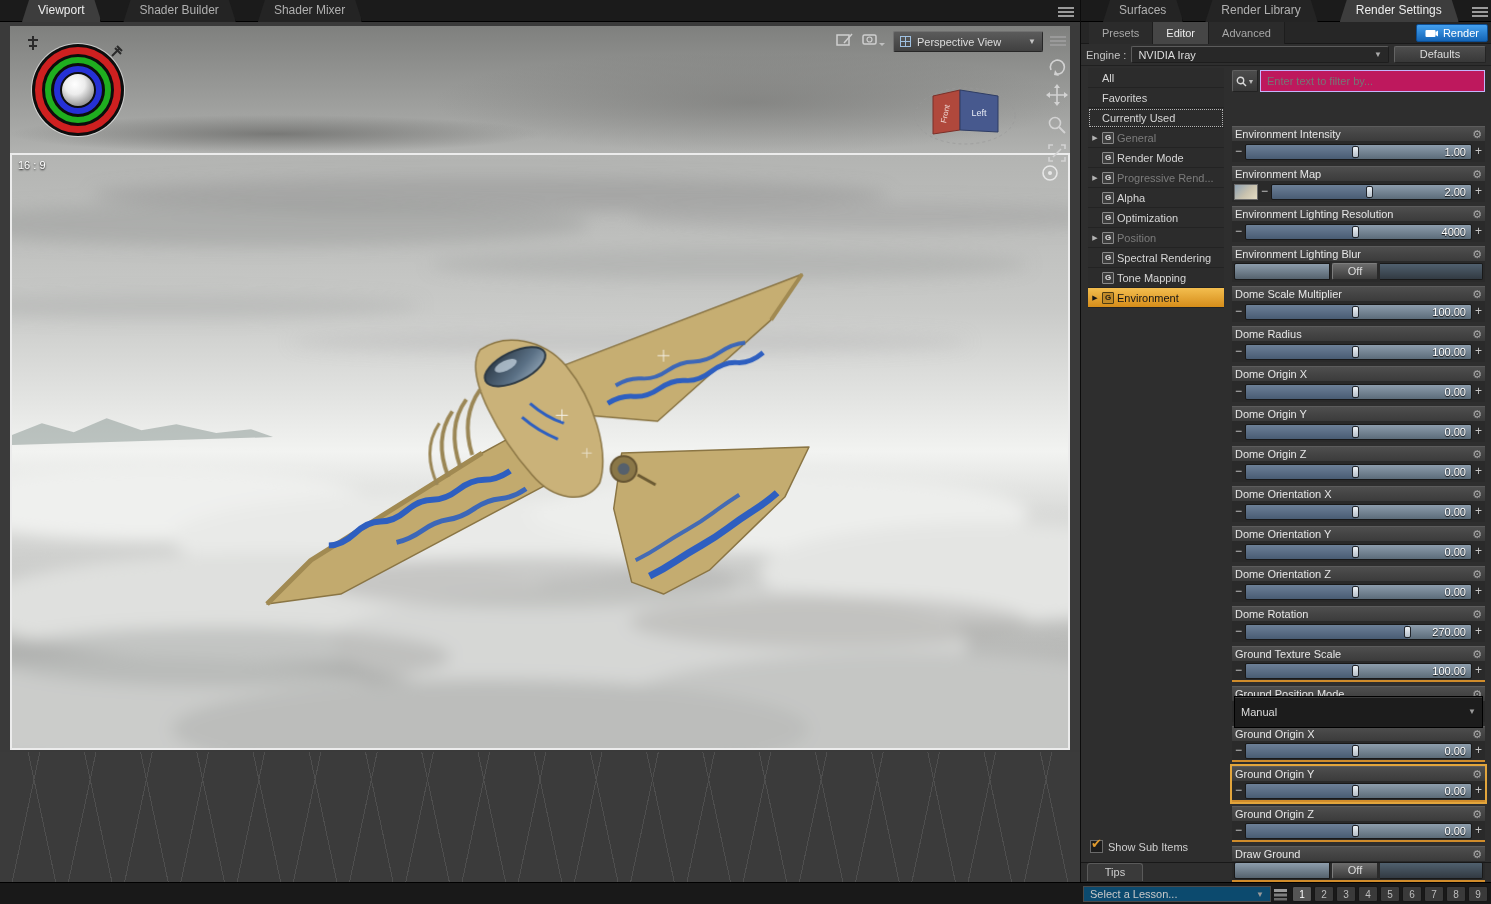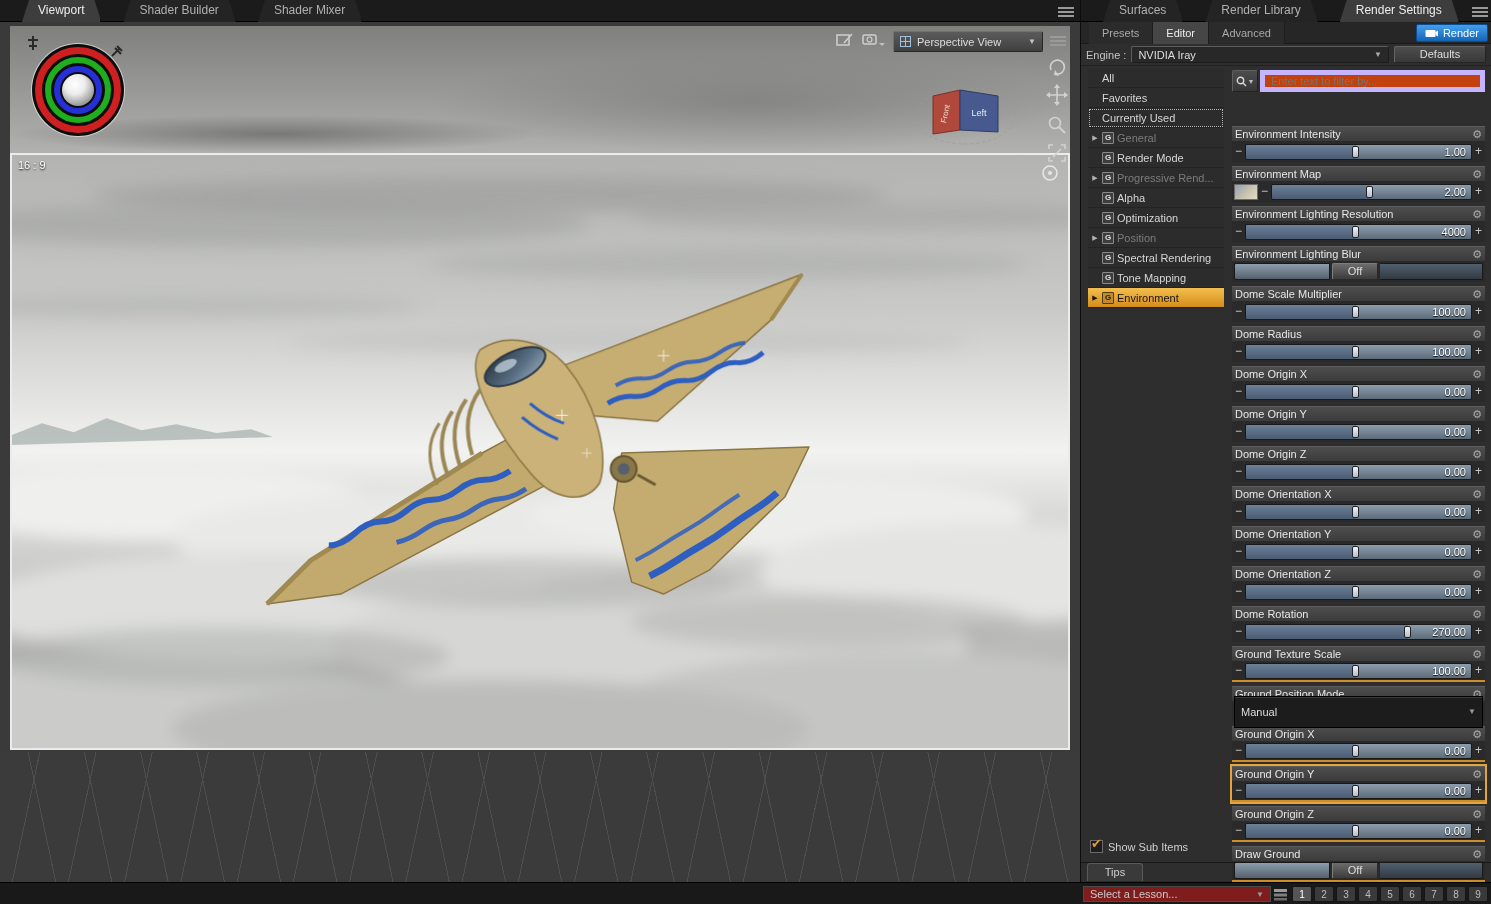--- a/index.html
+++ b/index.html
@@ -91,21 +91,21 @@
   .cat.outlined { outline:1px dotted #b5b5b5; outline-offset:-2px; }
   .cat.active { background:linear-gradient(#f3be4f,#d68d1a); color:#161616; }
   .cat.active .cat-arrow { color:#161616; }
   .cat.active .cat-g { background:#c28c2a; border-color:#4d3c12; color:#262014; }
 
   .search-row { position:absolute; left:151px; top:48px; width:253px; height:22px; display:flex; gap:2px; }
   .search-btn { width:26px; height:22px; display:flex; align-items:center; justify-content:center; gap:1px;
                 background:linear-gradient(#4c4c4c,#373737); border:1px solid #5f5f5f;
                 border-bottom-color:#222; border-right-color:#222; border-radius:2px; }
   .search-btn .arr { font-size:7px; color:#bbb; }
-  .search-input { flex:1; height:22px; background:#c2410c; border:5px solid #c4b5fd;
+  .search-input { flex:1; height:22px; background:#be185d; border:1px solid #c4b5fd;
                   color:#cfcfcf; font-size:11px; padding:0 6px; font-family:"Liberation Sans",sans-serif; }
   .search-input::placeholder { color:#767676; }
 
   .parameter-list { position:absolute; left:151px; top:76px; width:253px;margin-top:28px; }
   .param { margin-bottom:4px; }
   .param.highlighted { outline:2px solid #e2a53c; outline-offset:0; }
   .p-head { height:15px; display:flex; align-items:center; padding:0 3px;
             background:linear-gradient(#4e4e4e,#3b3b3b); border-top:1px solid #5c5c5c; }
   .p-label { font-size:11px; color:#e6e6e6; white-space:nowrap; overflow:hidden; }
   .p-gear { margin-left:auto; font-size:11px; line-height:11px; color:#a8a8a8; }
@@ -138,21 +138,21 @@
   .footer-divider { position:absolute; left:0; top:840px; width:411px; border-top:1px solid #181818; }
   .tips-tab { position:absolute; left:6px; top:841px; width:56px; height:18px; line-height:17px;
               text-align:center; font-size:11px; color:#cfcfcf; background:#3a3a3a;
               border:1px solid #5a5a5a; border-bottom:none; border-radius:3px 3px 0 0; }
 
   
   #bottombar { position:absolute; left:0; top:882px; width:1491px; height:22px;
                background:#191919; border-top:1px solid #000; }
   .lesson { position:absolute; left:1083px; top:3px; width:188px; height:16px;
             display:flex; align-items:center; padding:0 6px; font-size:11px; color:#c9c9c9;
-            background:#7f1d1d; border:1px solid #4a4a4a; }
+            background:#0c4a6e; border:1px solid #4a4a4a; }
   .lesson .arr { margin-left:auto; font-size:8px; color:#999; }
   .pagination { position:absolute; right:3px; top:3px; display:flex; align-items:center; gap:2px; }
   .pagebtn { width:20px; height:16px; line-height:15px; text-align:center; font-size:10px; color:#bdbdbd;
              background:#3a3a3a; border:1px solid #161616; border-radius:2px; }
   .pagebtn.active { background:#555; color:#fff; }
 
   svg.ic { display:block; }
 </style>
 </head>
 <body>

